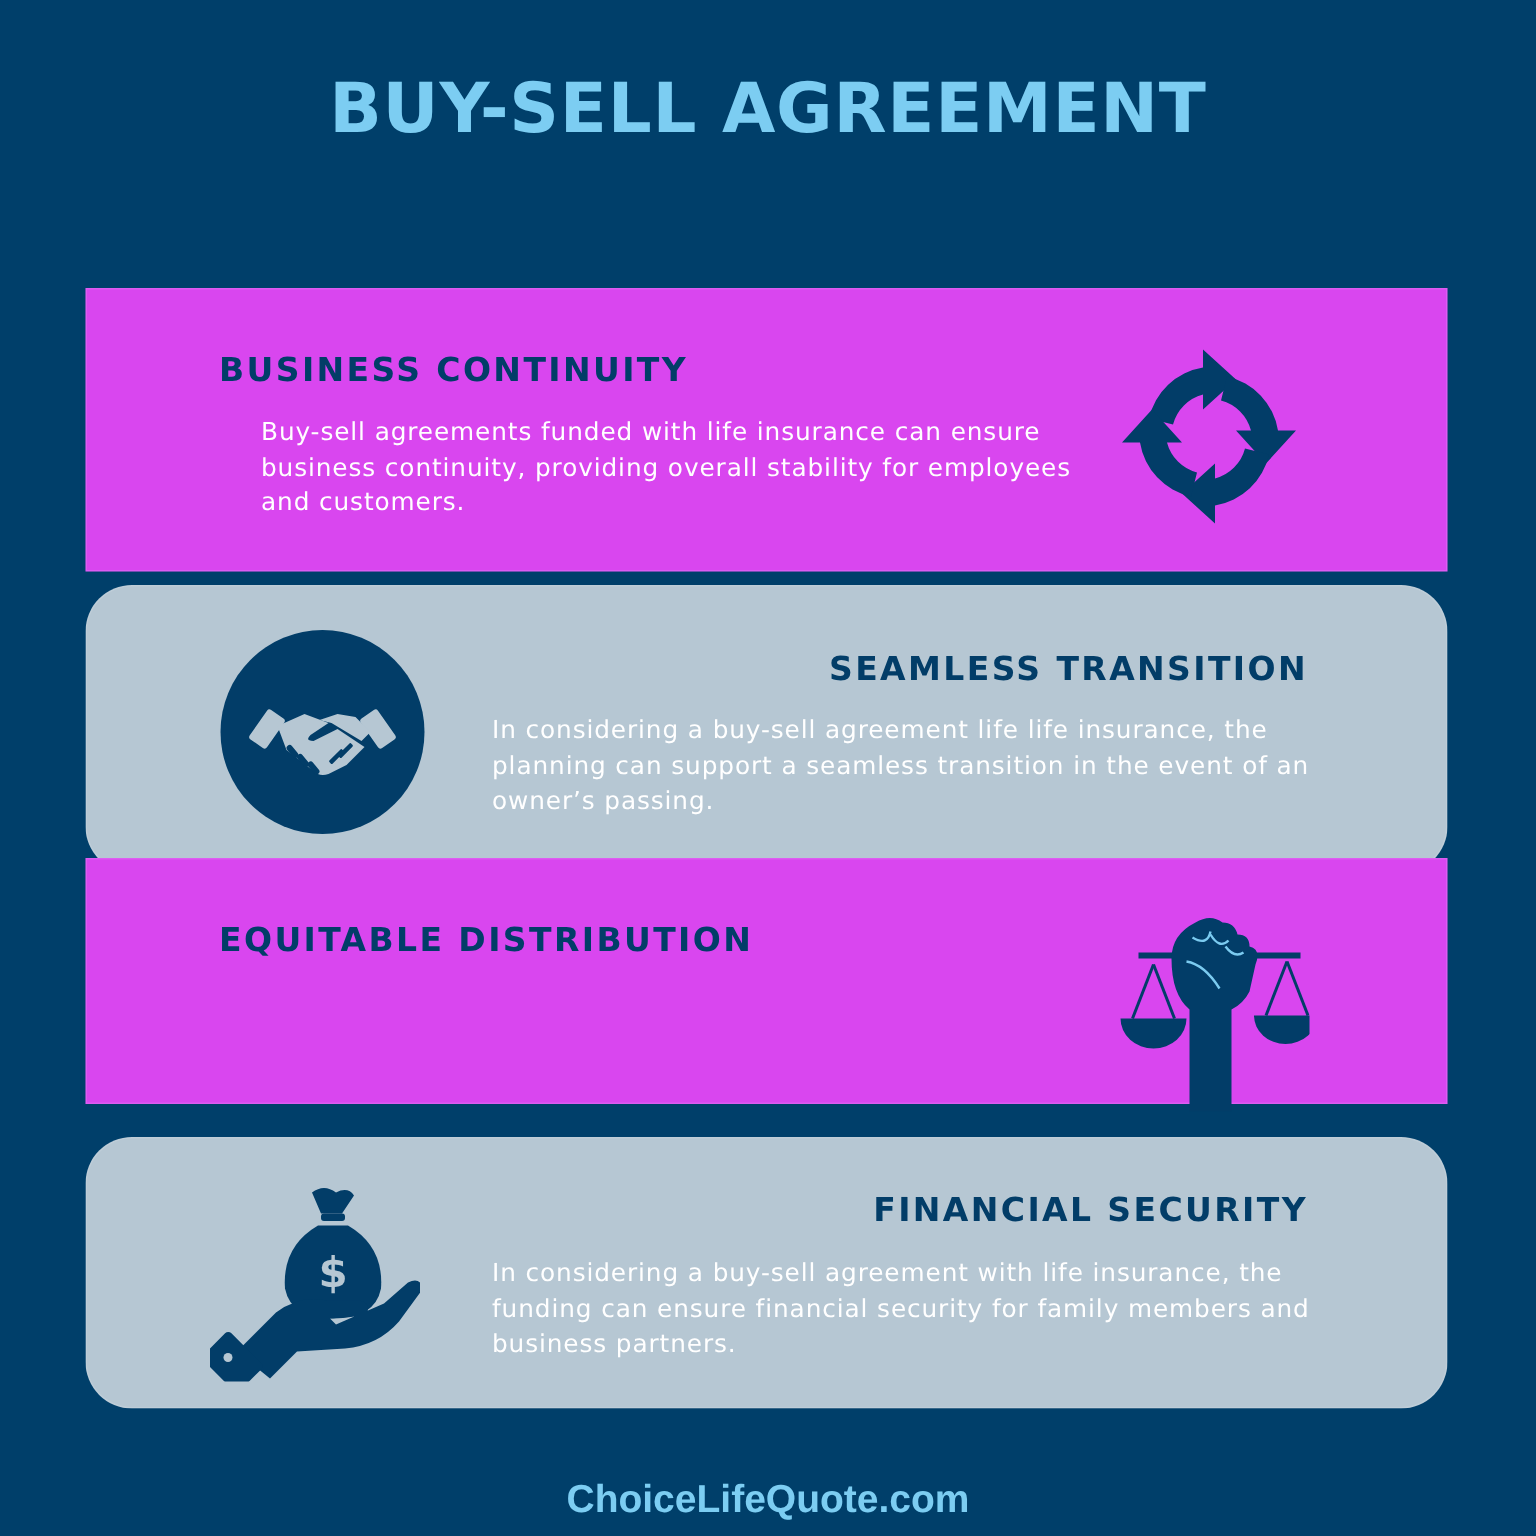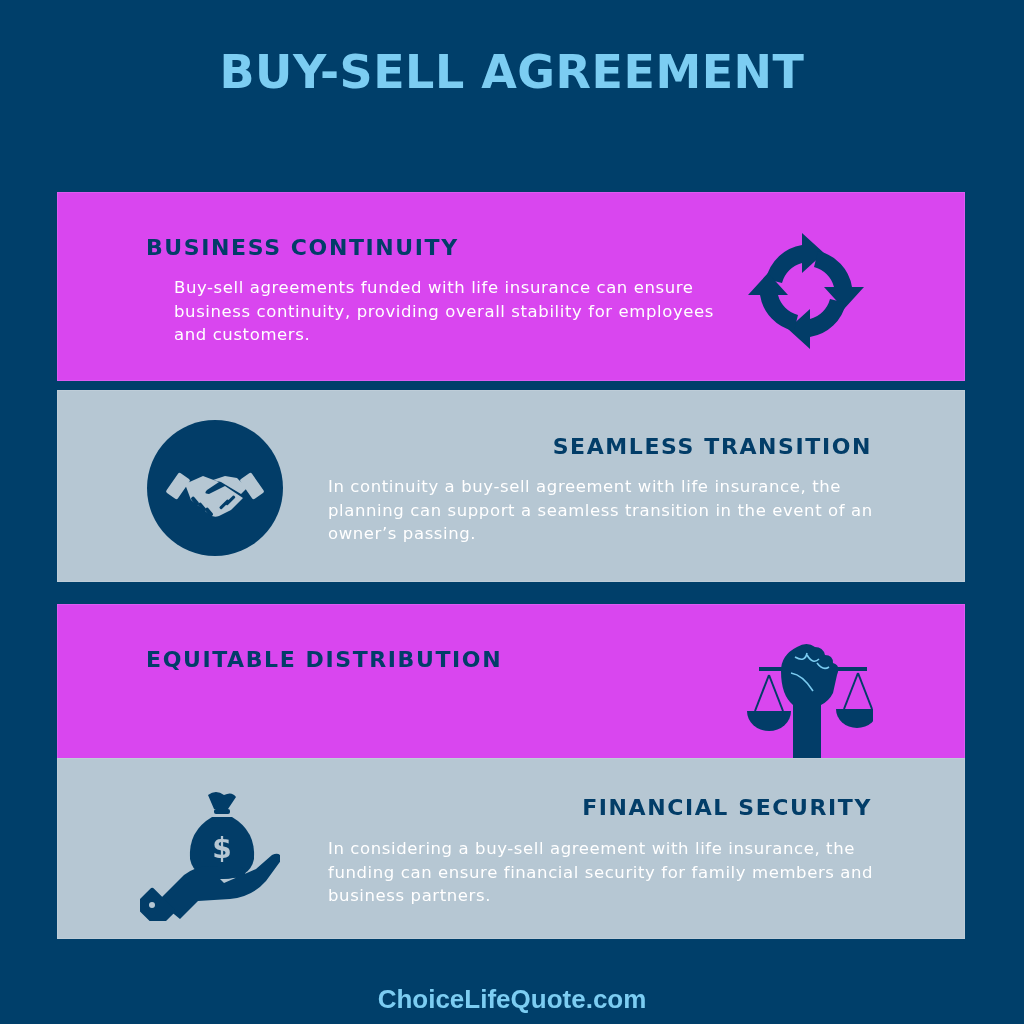--- a/index.html
+++ b/index.html
@@ -14,24 +14,24 @@
     text-align: center; color: #7ccdf2;
     font-family: "DejaVu Sans", sans-serif; font-weight: bold;
     font-size: 46px; line-height: 56px; letter-spacing: 0.5px;
   }
   .panel {
     position: absolute; left: 57px; width: 908px;
     border: 1px solid rgba(255,255,255,0.12);
     box-sizing: border-box;
   }
   .panel.blue { background: #d946ef; }
-  .panel.gray { background: #b6c7d3; }
+  .panel.gray { background: #b6c7d3; border-radius: 31px; }
   .p1 { top: 192px; height: 189px; }
   .p2 { top: 390px; height: 192px; }
-  .p3 { top: 604px; height: 164px; }
+  .p3 { top: 572px; height: 164px; }
   .p4 { top: 758px; height: 181px; }
   .heading {
     position: absolute; color: #023d68;
     font-family: "DejaVu Sans", sans-serif; font-weight: bold;
     font-size: 22px; letter-spacing: 1.6px; white-space: nowrap;
   }
   .body-text {
     position: absolute; color: #ffffff;
     font-family: "DejaVu Sans", sans-serif;
     font-size: 16.5px; line-height: 23.5px; letter-spacing: 0.6px;
@@ -72,21 +72,21 @@
       <path d="M30 58 A44 44 0 0 1 66 24 L66 12 L88 32 L66 52 L66 42 A28 28 0 0 0 46 62 Z"></path>
       <path d="M82 30 A44 44 0 0 1 116 66 L128 66 L108 88 L88 66 L98 66 A28 28 0 0 0 78 46 Z"></path>
       <path d="M110 82 A44 44 0 0 1 74 116 L74 128 L52 108 L74 88 L74 98 A28 28 0 0 0 94 78 Z"></path>
       <path d="M58 110 A44 44 0 0 1 24 74 L12 74 L32 52 L52 74 L42 74 A28 28 0 0 0 62 94 Z"></path>
     </g>
   </svg>
 </div>
 
 <div class="panel gray right p2">
   <div class="heading">SEAMLESS TRANSITION</div>
-  <div class="body-text">In continuity a buy-sell agreement with life insurance, the planning can support a seamless transition in the event of an owner’s passing.</div>
+  <div class="body-text">In considering a buy-sell agreement life life insurance, the planning can support a seamless transition in the event of an owner’s passing.</div>
   <svg class="icon" style="left:87px; top:27px;" width="140" height="140" viewBox="0 0 140 140">
     <circle cx="70" cy="70" r="68" fill="#023d68"></circle>
     <g fill="#b6c7d3">
       <rect x="26" y="56" width="14" height="24" rx="2" transform="rotate(35 33 68)"></rect>
       <rect x="100" y="56" width="14" height="24" rx="2" transform="rotate(-35 107 68)"></rect>
       <path d="M40 66 L58 58 L74 64 L62 72 Q58 76 64 76 L80 68 L98 80 L86 92 L74 98 Q68 100 64 96 L46 82 Z"></path>
       <path d="M92 60 L80 58 L68 62 L76 64 L96 76 L102 70 Z"></path>
     </g>
     <g fill="#023d68">
       <rect x="48" y="78" width="4" height="10" rx="2" transform="rotate(-40 50 83)"></rect>

